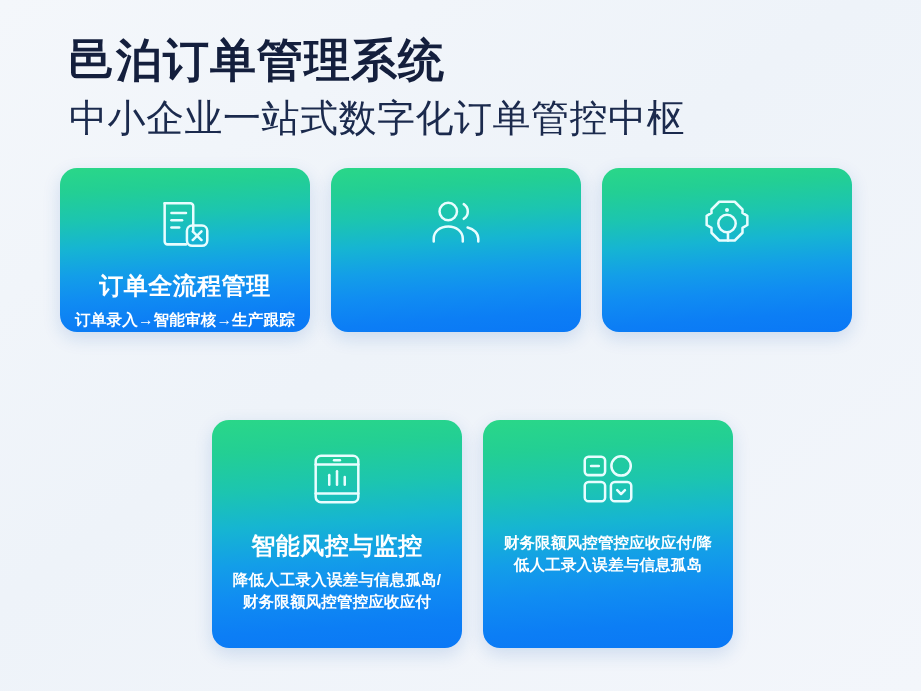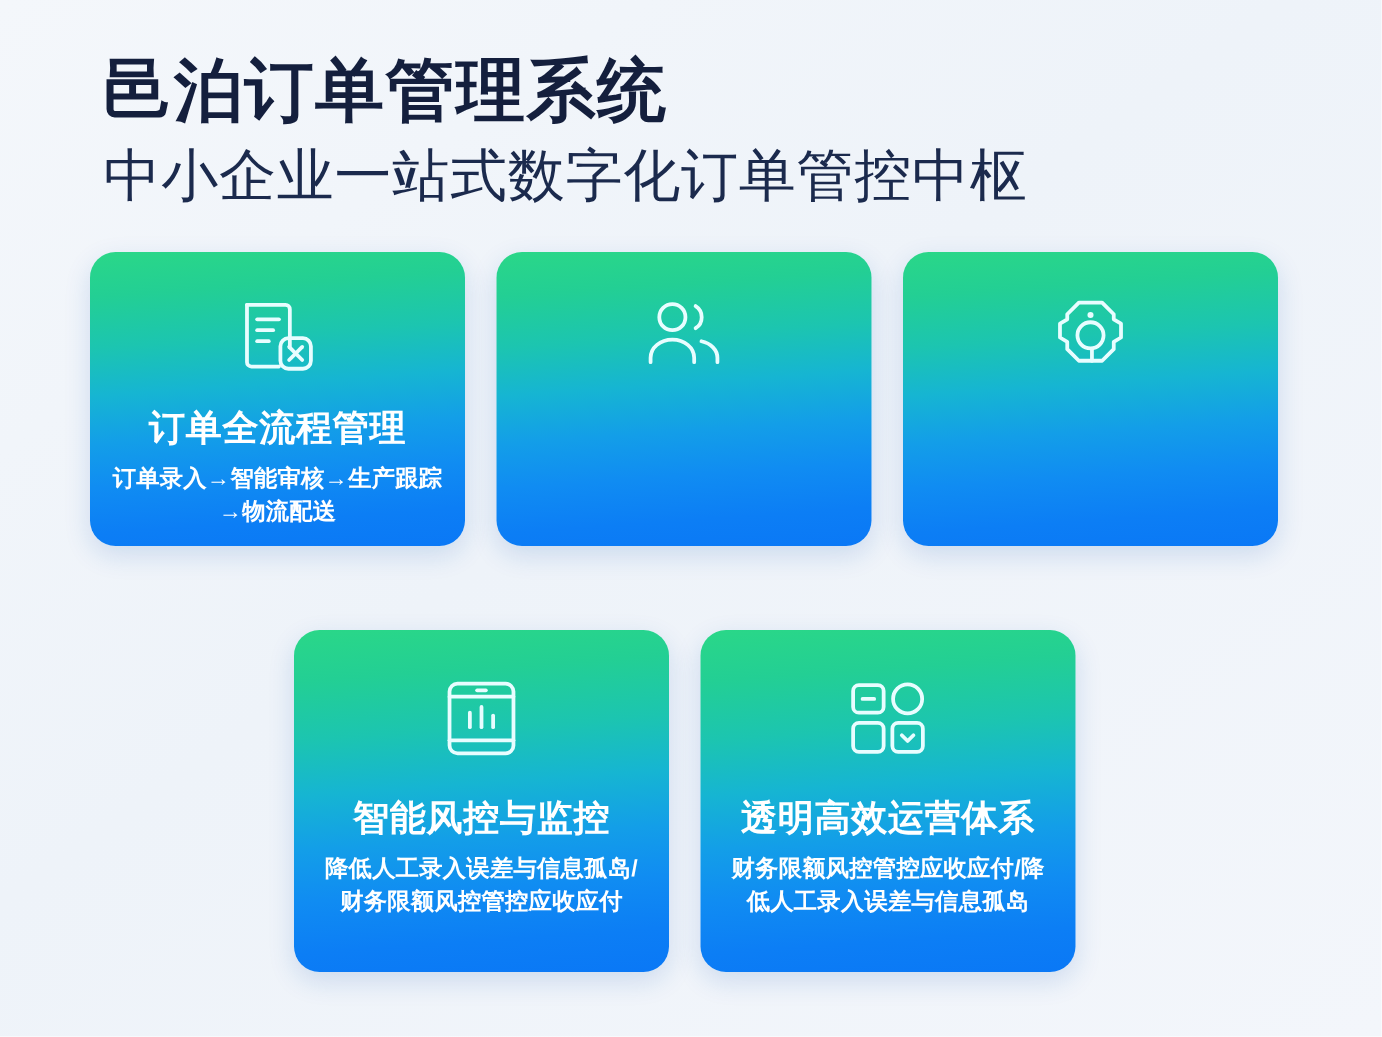--- a/index.html
+++ b/index.html
@@ -52,21 +52,21 @@
   .row {
     position: absolute;
     display: flex;
     gap: 21px;
   }
   .row-top {
     left: 60px;
     top: 168px;
   }
   .row-bottom {
-    left: 196px;
+    left: 212px;
     top: 420px;
   }
 
   .card {
     width: 250px;
     border-radius: 17px;
     background: linear-gradient(176deg,
         #2ad788 0%,
         #23cf94 14%,
         #1cc5b0 30%,
@@ -76,21 +76,21 @@
         #0c7ef5 88%,
         #0a78f6 100%);
     box-shadow: 0 6px 18px rgba(20, 90, 180, 0.16);
     display: flex;
     flex-direction: column;
     align-items: center;
     box-sizing: border-box;
     overflow: hidden;
   }
   .card-top {
-    height: 196px;
+    height: 164px;
     padding: 26px 14px 16px;
   }
   .card-bottom {
     height: 228px;
     padding: 28px 14px 18px;
   }
 
   .card-icon {
     width: 62px;
     height: 62px;
@@ -202,19 +202,18 @@
       <span class="card-icon">
         <svg viewBox="0 0 64 64" fill="none" stroke="#e8fdff" stroke-width="2.6" stroke-linecap="round" stroke-linejoin="round">
           <rect x="8" y="9" width="21" height="19" rx="4"></rect>
           <line x1="14.5" y1="18.5" x2="22.5" y2="18.5"></line>
           <circle cx="45.5" cy="18.5" r="10"></circle>
           <rect x="8" y="35" width="21" height="20" rx="4"></rect>
           <rect x="35" y="35" width="21" height="20" rx="4"></rect>
           <path d="M41.5 43.5l4 4 4-4"></path>
         </svg>
       </span>
-      <div class="card-title">透明高效运营体系</div>
       <div class="card-desc">财务限额风控管控应收应付/降低人工录入误差与信息孤岛</div>
     </div>
 
   </div>
 
 </div>
 
 </body></html>

